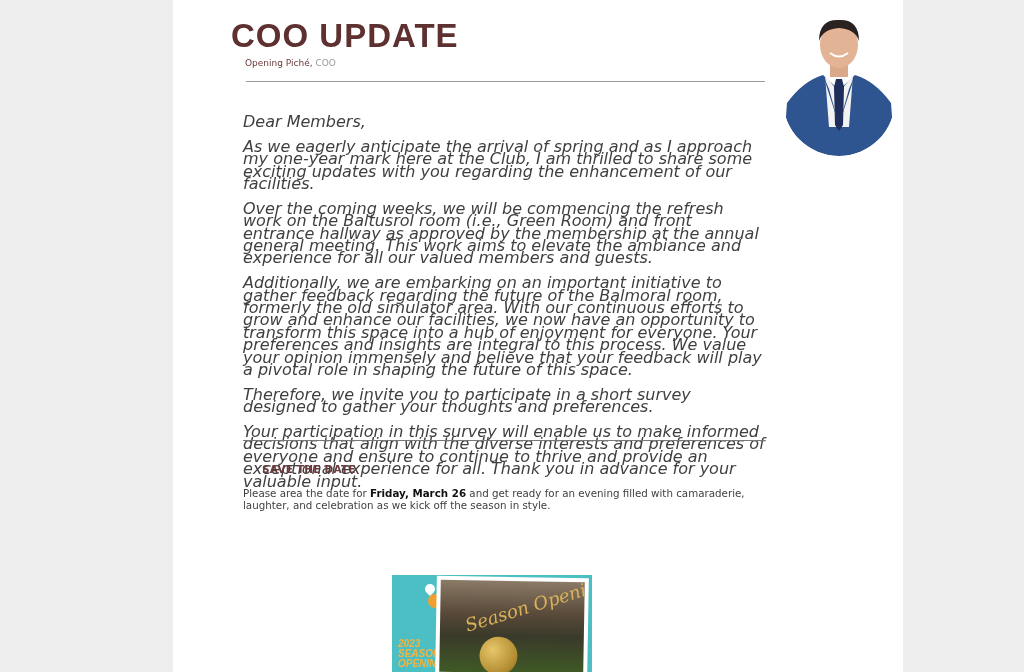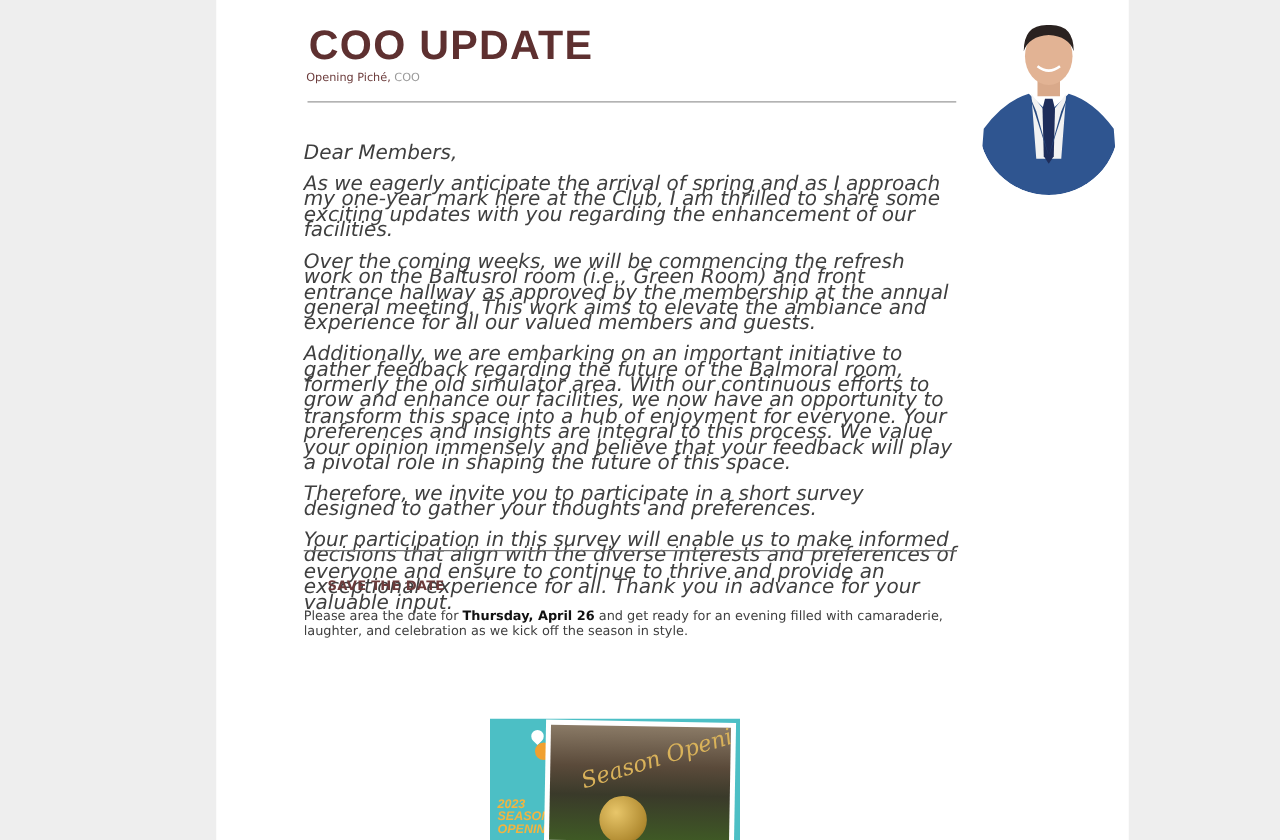--- a/index.html
+++ b/index.html
@@ -7,21 +7,21 @@
       width: 1024px; height: 672px; overflow: hidden;
       background: #eeeeee;
       font-family: "DejaVu Sans", "Liberation Sans", sans-serif;
     }
     .page {
       position: absolute; left: 173px; top: 0;
       width: 730px; height: 672px;
       background: #ffffff;
     }
     .title {
-      position: absolute; left: 74px; top: 17px;
+      position: absolute; left: 58px; top: 17px;
       font-family: "Liberation Sans", sans-serif;
       font-size: 33px; font-weight: 700; letter-spacing: 1px;
       color: #5e3030;
       white-space: nowrap;
     }
     .byline {
       position: absolute; left: 72px; top: 58px;
       font-size: 9px; color: #6b3b3b;
       white-space: nowrap;
     }
@@ -157,21 +157,21 @@
     <p>Additionally, we are embarking on an important initiative to gather feedback regarding the future of the Balmoral room, formerly the old simulator area. With our continuous efforts to grow and enhance our facilities, we now have an opportunity to transform this space into a hub of enjoyment for everyone. Your preferences and insights are integral to this process. We value your opinion immensely and believe that your feedback will play a pivotal role in shaping the future of this space.</p>
     <p>Therefore, we invite you to participate in a short survey designed to gather your thoughts and preferences.</p>
     <p>Your participation in this survey will enable us to make informed decisions that align with the diverse interests and preferences of everyone and ensure to continue to thrive and provide an exceptional experience for all. Thank you in advance for your valuable input.</p>
   </div>
 
   <div class="rule-mid"></div>
 
   <h2 class="section-head">SAVE THE DATE</h2>
 
   <div class="event-text">
-    <p><span>Please area the date for </span><b>Thursday, April 26</b><span> and get ready for an evening filled with camaraderie, laughter, and celebration as we kick off the season in style.</span></p>
+    <p><span>Please area the date for </span><b>Friday, March 26</b><span> and get ready for an evening filled with camaraderie, laughter, and celebration as we kick off the season in style.</span></p>
   </div>
 
   <div class="promo">
     <div class="pin"></div>
     <div class="badge"></div>
     <div class="promo-label">2023 SEASON OPENING</div>
     <div class="photo">
       <div class="photo-inner">
         <div class="script">Season Opening</div>
         <div class="ball"></div>

